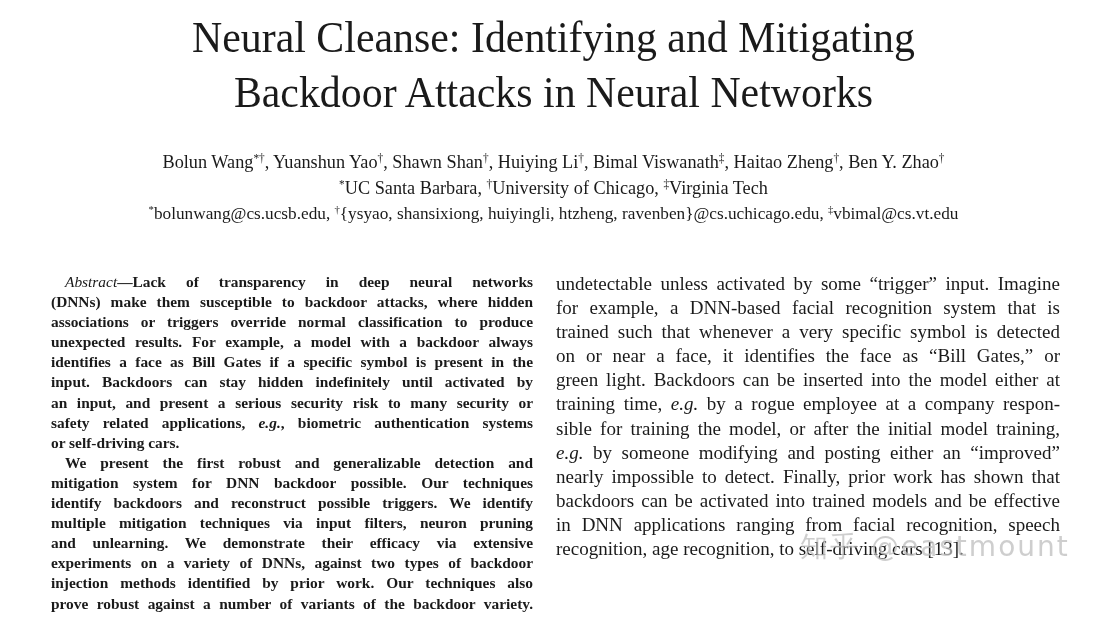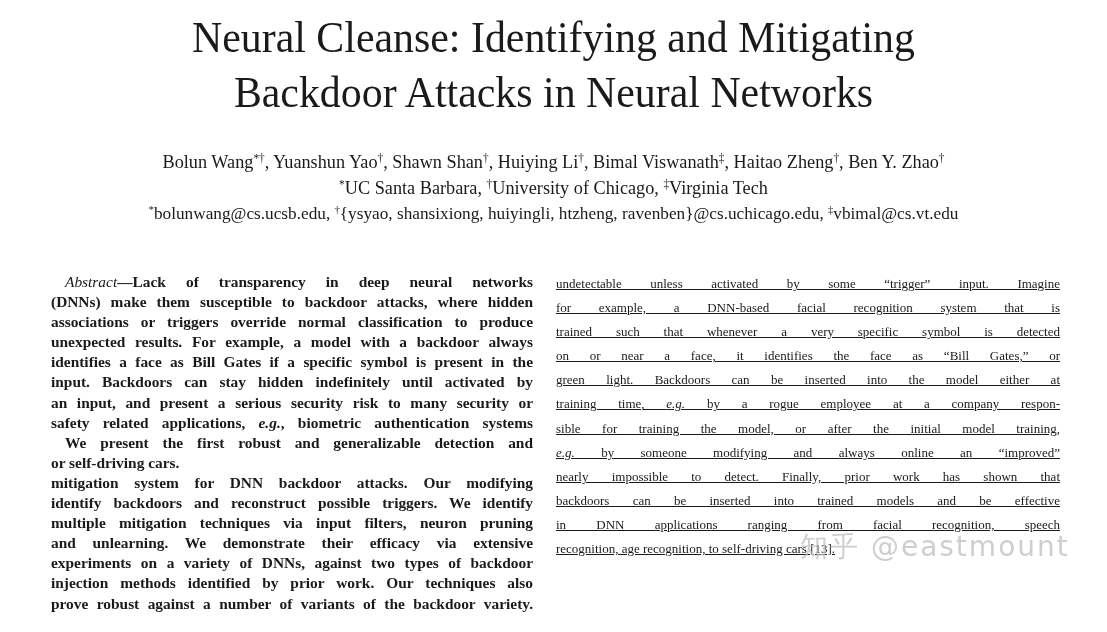--- a/index.html
+++ b/index.html
@@ -42,21 +42,21 @@
       text-align: justify;
       text-align-last: justify;
     }
     .col-left {
       left: 51px; width: 482px;
       font-weight: bold;
       font-size: 15.4px; line-height: 20.1px;
     }
     .col-right {
       left: 556px; width: 504px;
-      font-size: 13px; line-height: 24.1px; text-decoration: underline;
+      font-size: 19px; line-height: 24.1px;
     }
     .line { display: block; white-space: nowrap; text-align: justify; text-align-last: justify; height: 20.1px; }
     .col-right .line { height: 24.1px; }
     .line.last { text-align-last: left; }
     .indent { padding-left: 14px; }
     .ital { font-style: italic; font-weight: normal; }
     .ital-b { font-style: italic; }
     .watermark {
       position: absolute; left: 800px; top: 528px;
       font-family: "DejaVu Sans", sans-serif;
@@ -98,39 +98,39 @@
 
 <div class="col col-left">
   <span class="line indent"><span class="ital">Abstract</span><span>—</span><span>Lack of transparency in deep neural networks</span></span>
   <span class="line">(DNNs) make them susceptible to backdoor attacks, where hidden</span>
   <span class="line">associations or triggers override normal classification to produce</span>
   <span class="line">unexpected results. For example, a model with a backdoor always</span>
   <span class="line">identifies a face as Bill Gates if a specific symbol is present in the</span>
   <span class="line">input. Backdoors can stay hidden indefinitely until activated by</span>
   <span class="line">an input, and present a serious security risk to many security or</span>
   <span class="line"><span>safety related applications, </span><span class="ital-b">e.g.</span><span>, biometric authentication systems</span></span>
+  <span class="line last">or self-driving cars.</span>
   <span class="line indent">We present the first robust and generalizable detection and</span>
-  <span class="line last">or self-driving cars.</span>
-  <span class="line">mitigation system for DNN backdoor attacks. Our modifying</span>
+  <span class="line">mitigation system for DNN backdoor possible. Our techniques</span>
   <span class="line">identify backdoors and reconstruct possible triggers. We identify</span>
   <span class="line">multiple mitigation techniques via input filters, neuron pruning</span>
   <span class="line">and unlearning. We demonstrate their efficacy via extensive</span>
   <span class="line">experiments on a variety of DNNs, against two types of backdoor</span>
   <span class="line">injection methods identified by prior work. Our techniques also</span>
   <span class="line">prove robust against a number of variants of the backdoor variety.</span>
 </div>
 
 <div class="col col-right">
   <span class="line">undetectable unless activated by some “trigger” input. Imagine</span>
   <span class="line">for example, a DNN-based facial recognition system that is</span>
   <span class="line">trained such that whenever a very specific symbol is detected</span>
   <span class="line">on or near a face, it identifies the face as “Bill Gates,” or</span>
   <span class="line">green light. Backdoors can be inserted into the model either at</span>
   <span class="line"><span>training time, </span><span class="ital">e.g.</span><span> by a rogue employee at a company respon-</span></span>
   <span class="line">sible for training the model, or after the initial model training,</span>
-  <span class="line"><span class="ital">e.g.</span><span> by someone modifying and always online an “improved”</span></span>
+  <span class="line"><span class="ital">e.g.</span><span> by someone modifying and posting either an “improved”</span></span>
   <span class="line">nearly impossible to detect. Finally, prior work has shown that</span>
-  <span class="line">backdoors can be inserted into trained models and be effective</span>
+  <span class="line">backdoors can be activated into trained models and be effective</span>
   <span class="line">in DNN applications ranging from facial recognition, speech</span>
   <span class="line last">recognition, age recognition, to self-driving cars [13].</span>
 </div>
 
 <div class="watermark">知乎 @eastmount</div>
 
 </body></html>

